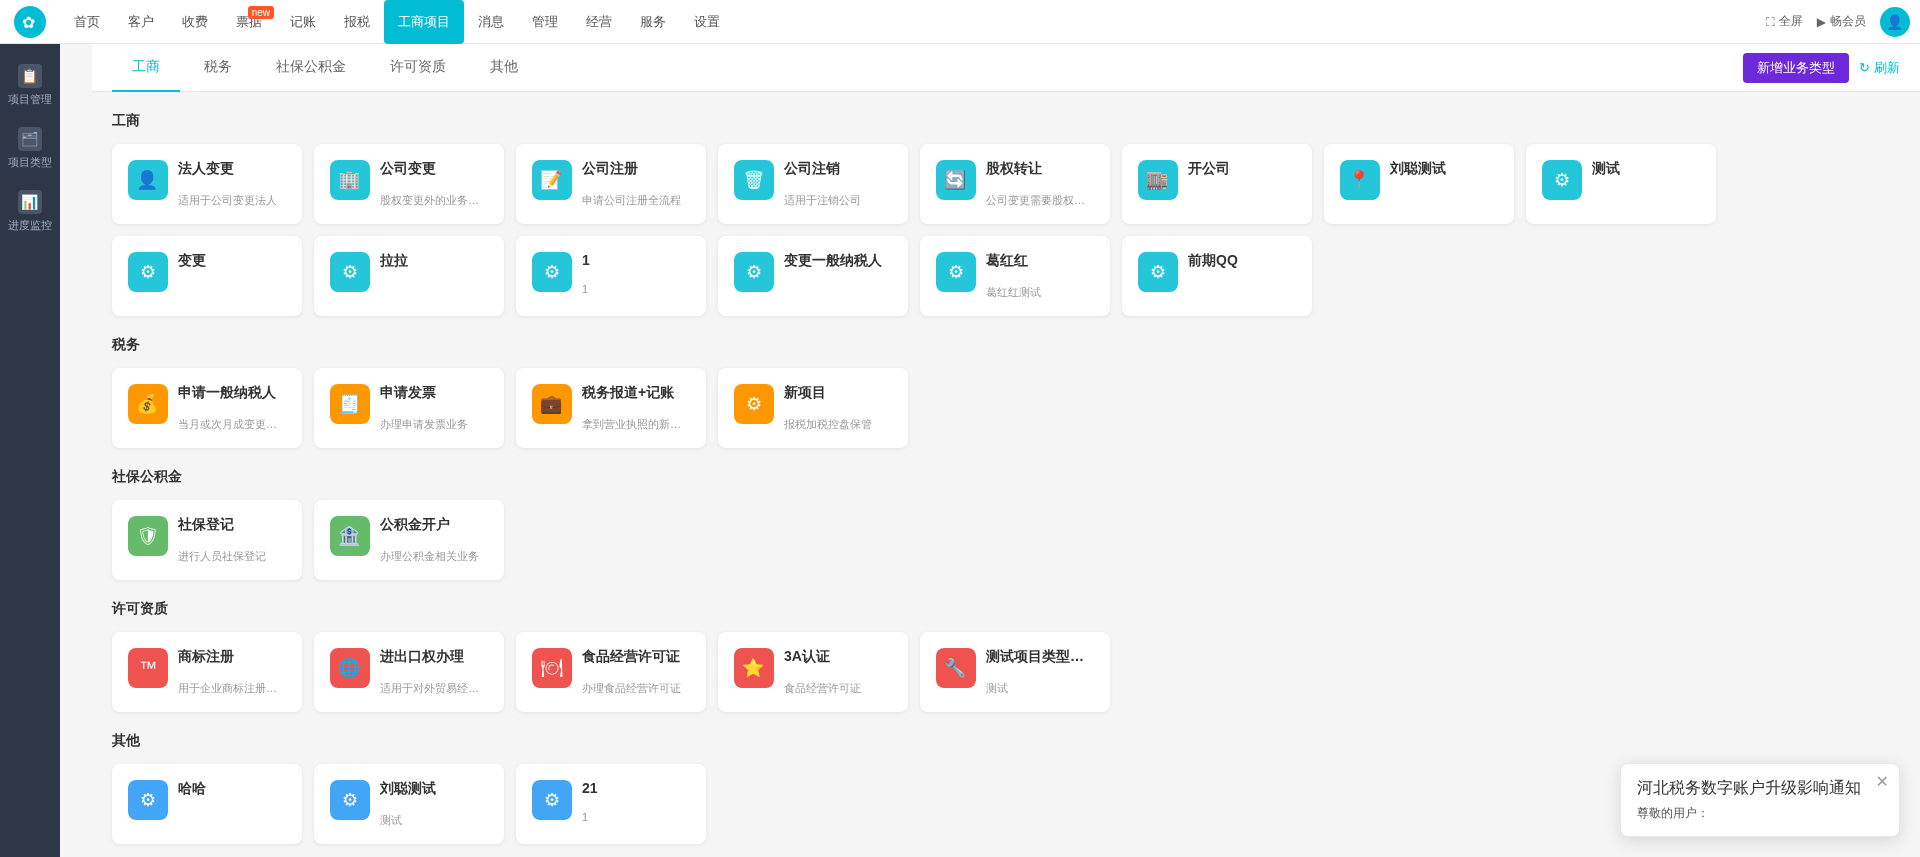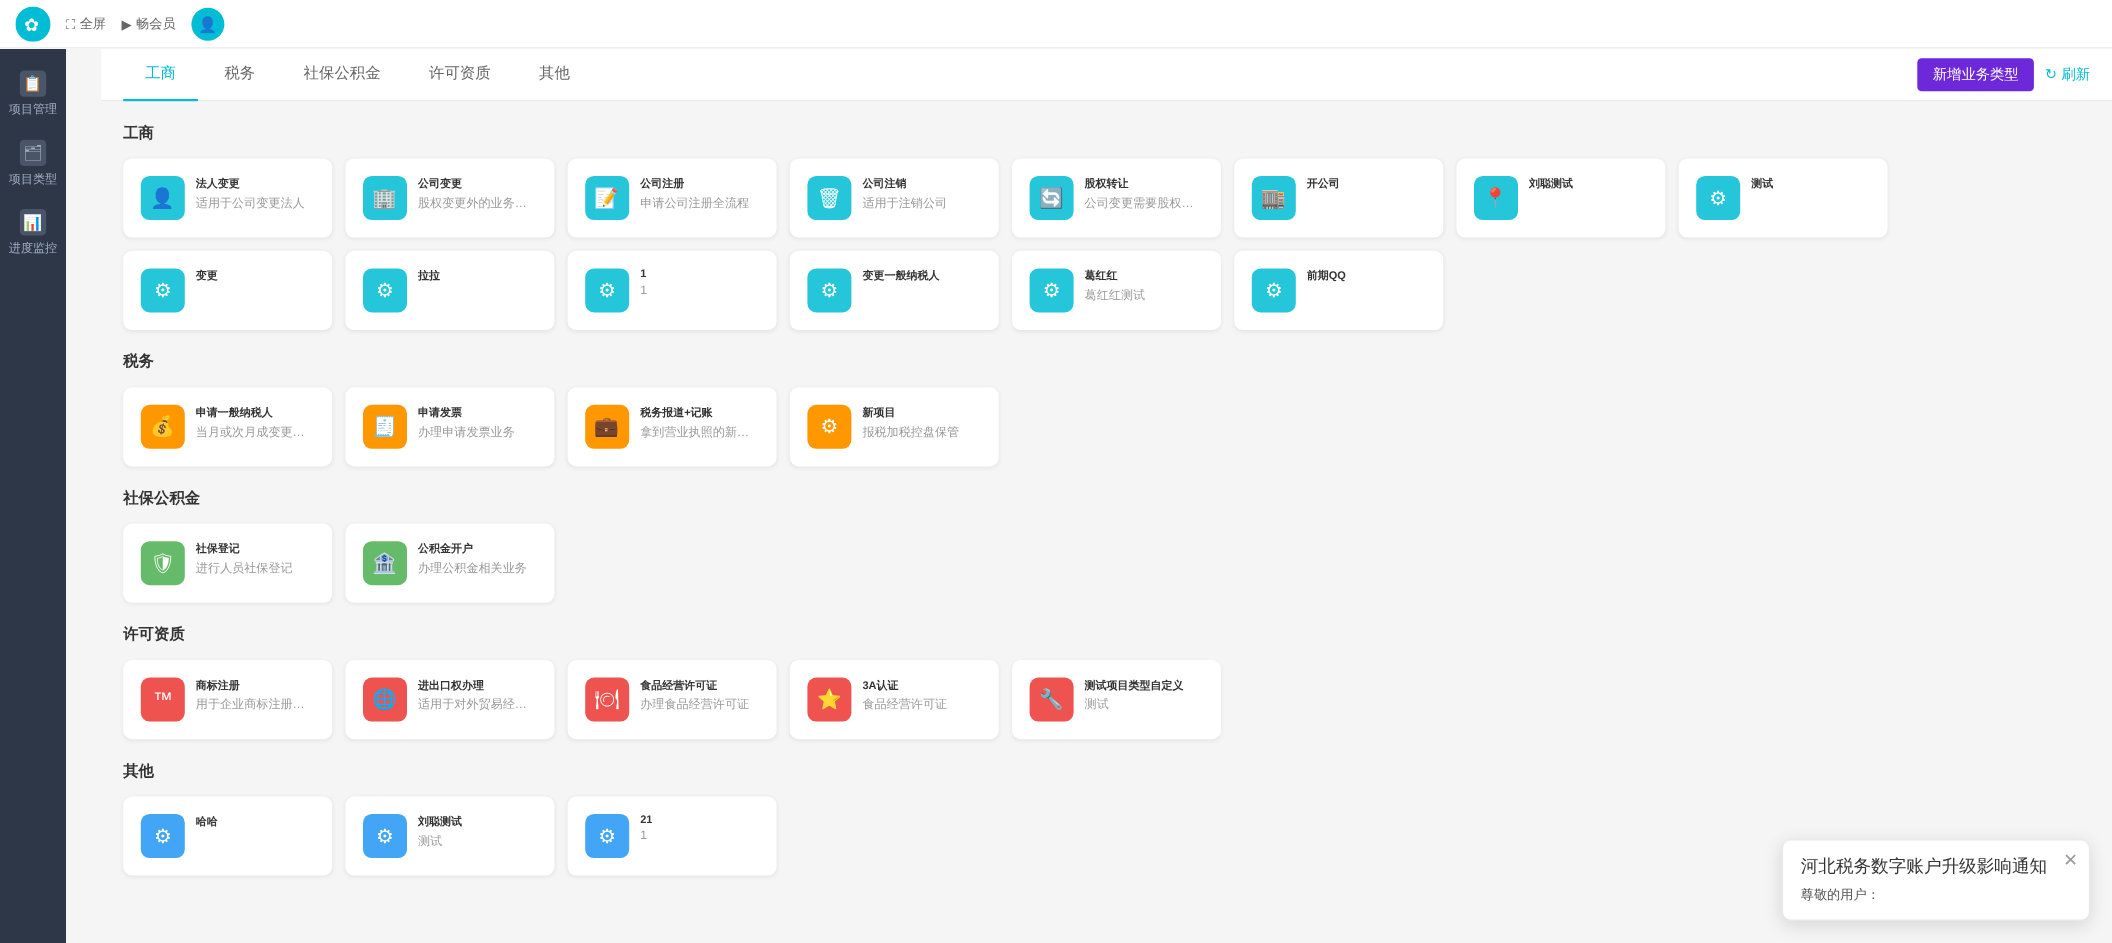--- a/index.html
+++ b/index.html
@@ -209,31 +209,31 @@
     }
 
     .card-icon.teal { background: #26c6da; }
     .card-icon.orange { background: #ff9800; }
     .card-icon.red { background: #ef5350; }
     .card-icon.green { background: #66bb6a; }
     .card-icon.blue { background: #42a5f5; }
 
     .card-text { flex: 1; min-width: 0; }
     .card-name {
-      font-size: 10px;
+      font-size: 14px;
       font-weight: 600;
       color: #333;
       white-space: nowrap;
       overflow: hidden;
       text-overflow: ellipsis;
     }
     .card-desc {
       font-size: 11px;
       color: #999;
-      margin-top: 3px;
+      margin-top: 15px;
       white-space: nowrap;
       overflow: hidden;
       text-overflow: ellipsis;
     }
 
     
     .notification-popup {
       position: fixed;
       bottom: 20px;
       right: 20px;
@@ -264,20 +264,34 @@
 </head>
 <body>
 
 <nav class="top-nav">
   <div class="logo">
     <svg viewBox="0 0 32 32" fill="none">
       <circle cx="16" cy="16" r="16" fill="#00bcd4"></circle>
       <text x="8" y="22" font-size="16" fill="white" font-family="serif">✿</text>
     </svg>
   </div>
+  <div class="nav-items" id="nav-items">
+      <div class="nav-item">首页</div>
+      <div class="nav-item">客户</div>
+      <div class="nav-item">收费</div>
+      <div class="nav-item">票据<span class="badge">new</span></div>
+      <div class="nav-item">记账</div>
+      <div class="nav-item">报税</div>
+      <div class="nav-item active">工商项目</div>
+      <div class="nav-item">消息</div>
+      <div class="nav-item">管理</div>
+      <div class="nav-item">经营</div>
+      <div class="nav-item">服务</div>
+      <div class="nav-item">设置</div>
+    </div>
   <div class="nav-right">
     <div class="fullscreen-btn">
       <span>⛶</span>
       <span>全屏</span>
     </div>
     <div class="member-btn">
       <span>▶</span>
       <span>畅会员</span>
     </div>
     <div class="avatar">👤</div>

